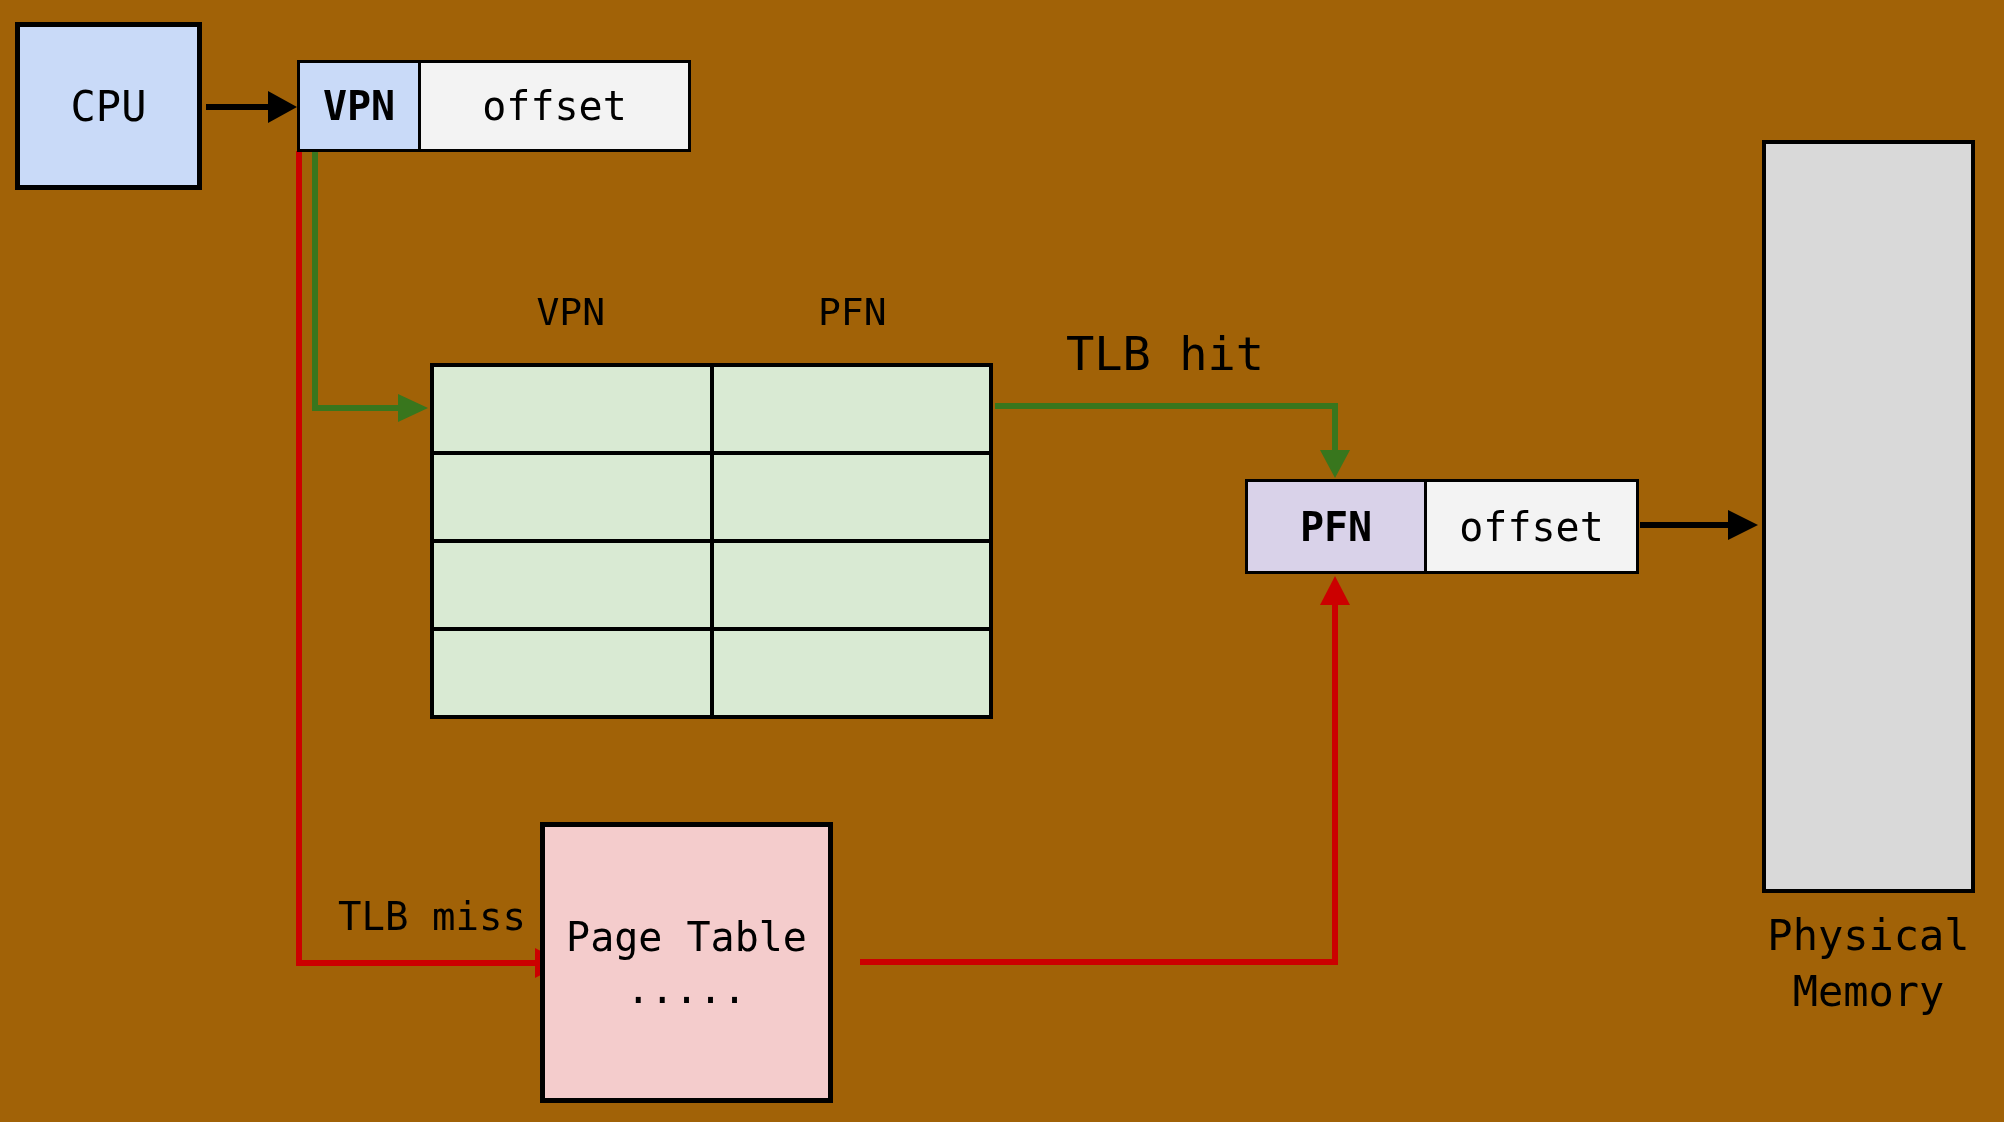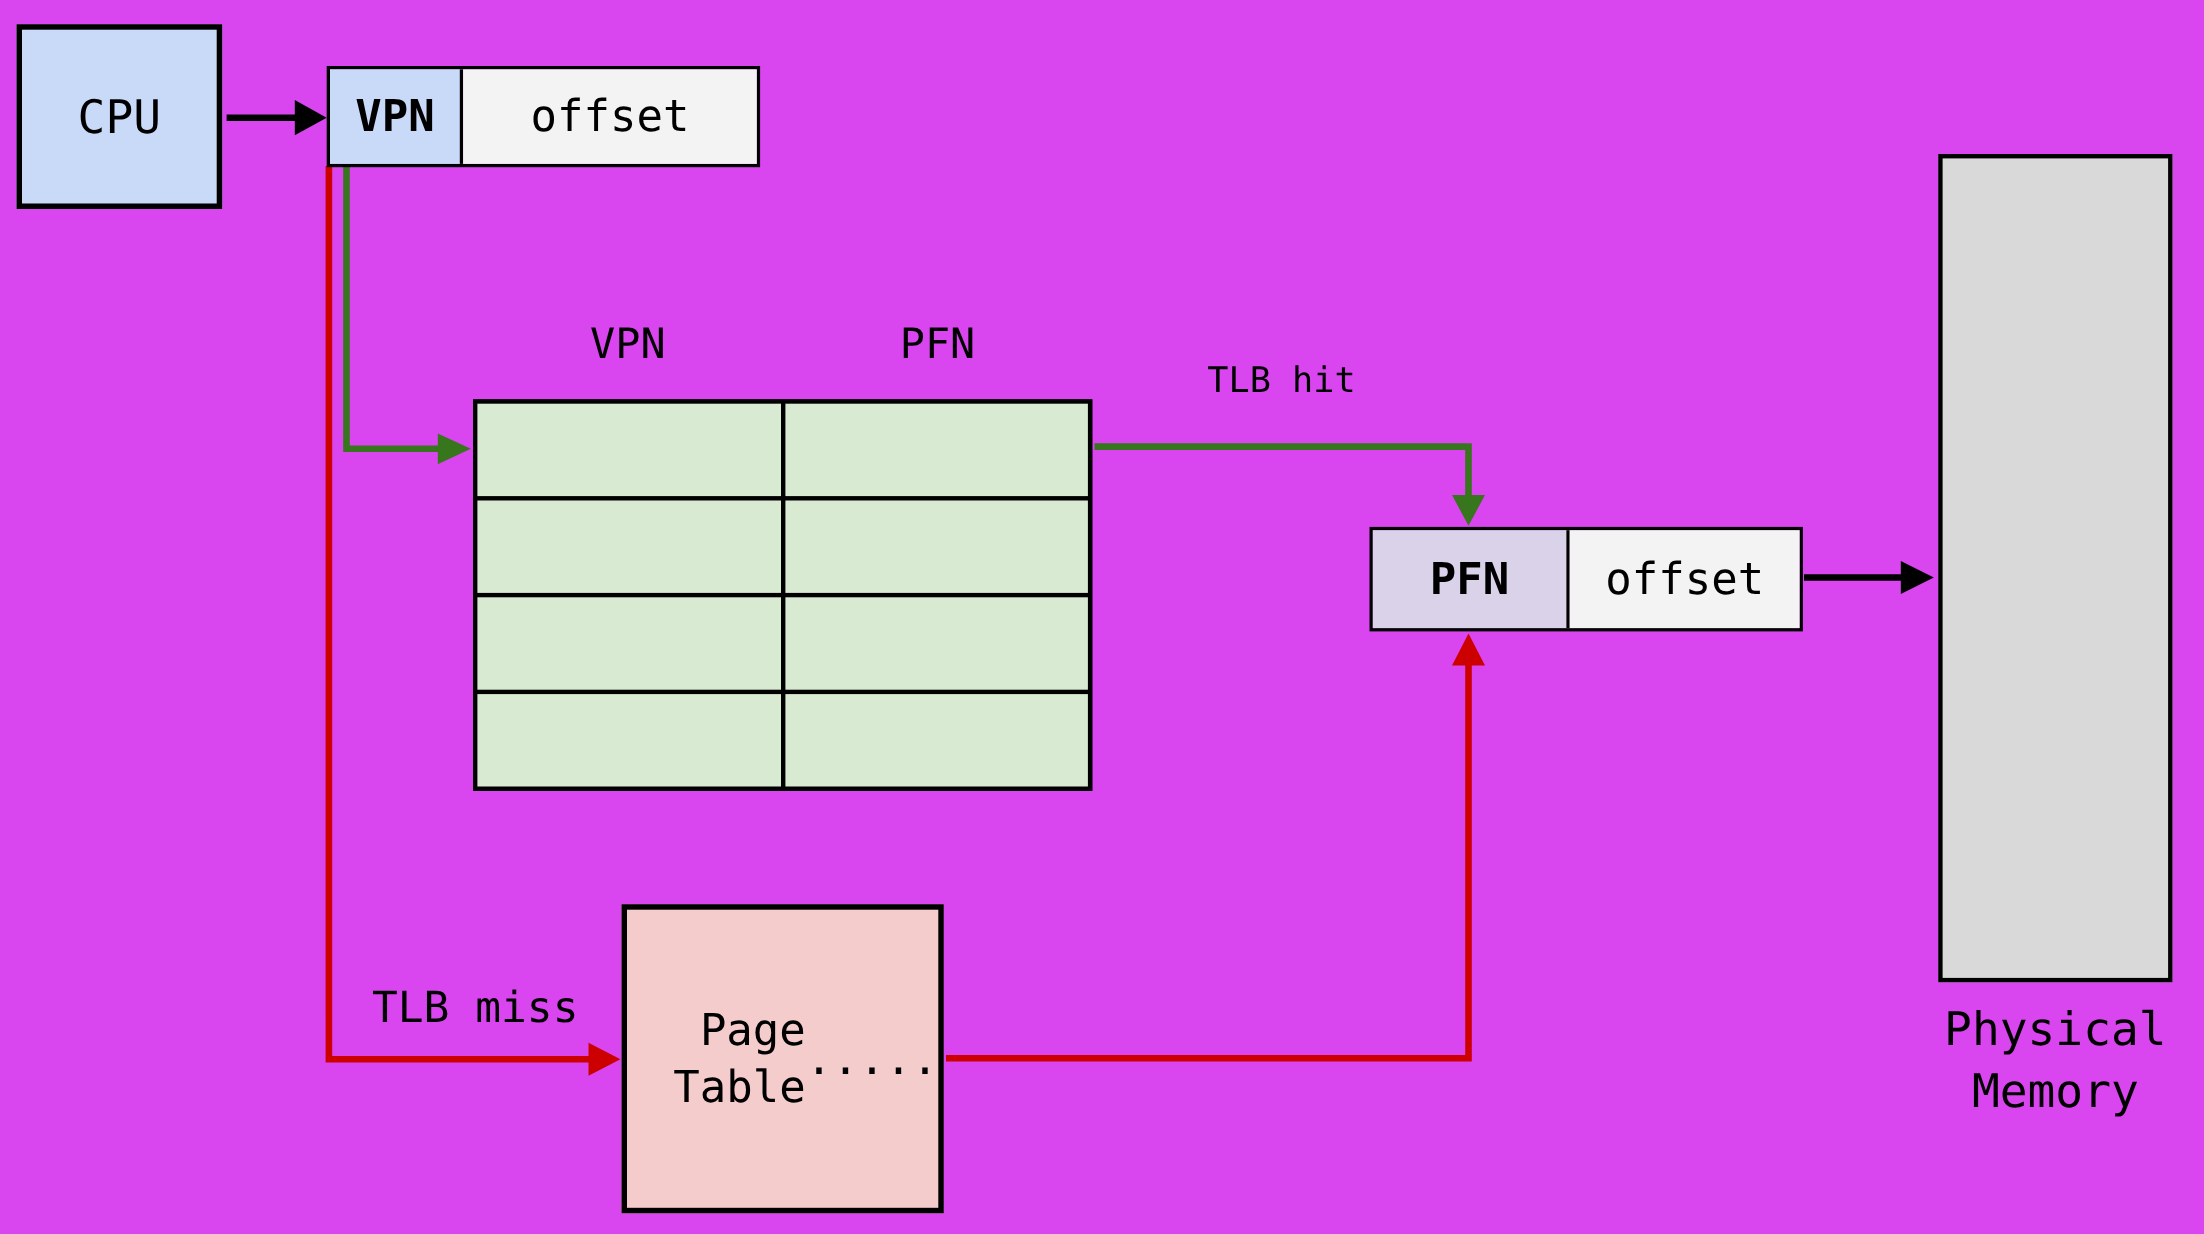--- a/index.html
+++ b/index.html
@@ -17,21 +17,21 @@
   * { box-sizing: border-box; margin: 0; padding: 0; }
   body {
     background: #ffffff;
     font-family: "DejaVu Sans Mono", "Liberation Mono", monospace;
     color: #000;
   }
   .canvas {
     position: relative;
     width: 2004px;
     height: 1122px;
-    background: #d946ef;
+    background: #a16207;
     overflow: hidden;
   }
   .abs { position: absolute; }
   .center-flex {
     display: flex;
     align-items: center;
     justify-content: center;
   }
 
   #arrow-layer {
@@ -82,21 +82,21 @@
     display: grid;
     grid-template-columns: 1fr 1fr;
     grid-auto-rows: 1fr;
     gap: 4px;
   }
   .tlb-cell { background: var(--tlb-cell-fill); }
 
   #tlb-hit-label {
     left: 995px; top: 326px; width: 340px;
     text-align: center;
-    font-size: 32px;
+    font-size: 47px;
   }
   #tlb-miss-label {
     left: 299px; top: 894px; width: 266px;
     text-align: center;
     font-size: 39px;
   }
 
   #pa-box {
     left: 1245px; top: 479px; width: 394px; height: 95px;
     border: 3px solid var(--line);
@@ -117,27 +117,27 @@
     border: 4px solid var(--line);
   }
   #pm-label {
     left: 1682px; top: 908px; width: 373px;
     text-align: center;
     font-size: 42px;
     line-height: 56px;
   }
 
   #pt-box {
-    left: 565px; top: 822px; width: 293px; height: 281px;
+    left: 540px; top: 822px; width: 293px; height: 281px;
     background: var(--page-table-fill);
     border: 5px solid var(--line);
-    flex-direction: row;
+    flex-direction: column;
     font-size: 40px;
     line-height: 52px;
-    text-align: right;
+    text-align: left;
   }
 </style>
 </head>
 <body>
 
 <div class="canvas">
 
   <svg id="arrow-layer" viewBox="0 0 2004 1122" xmlns="http://www.w3.org/2000/svg">
 
     <g>

